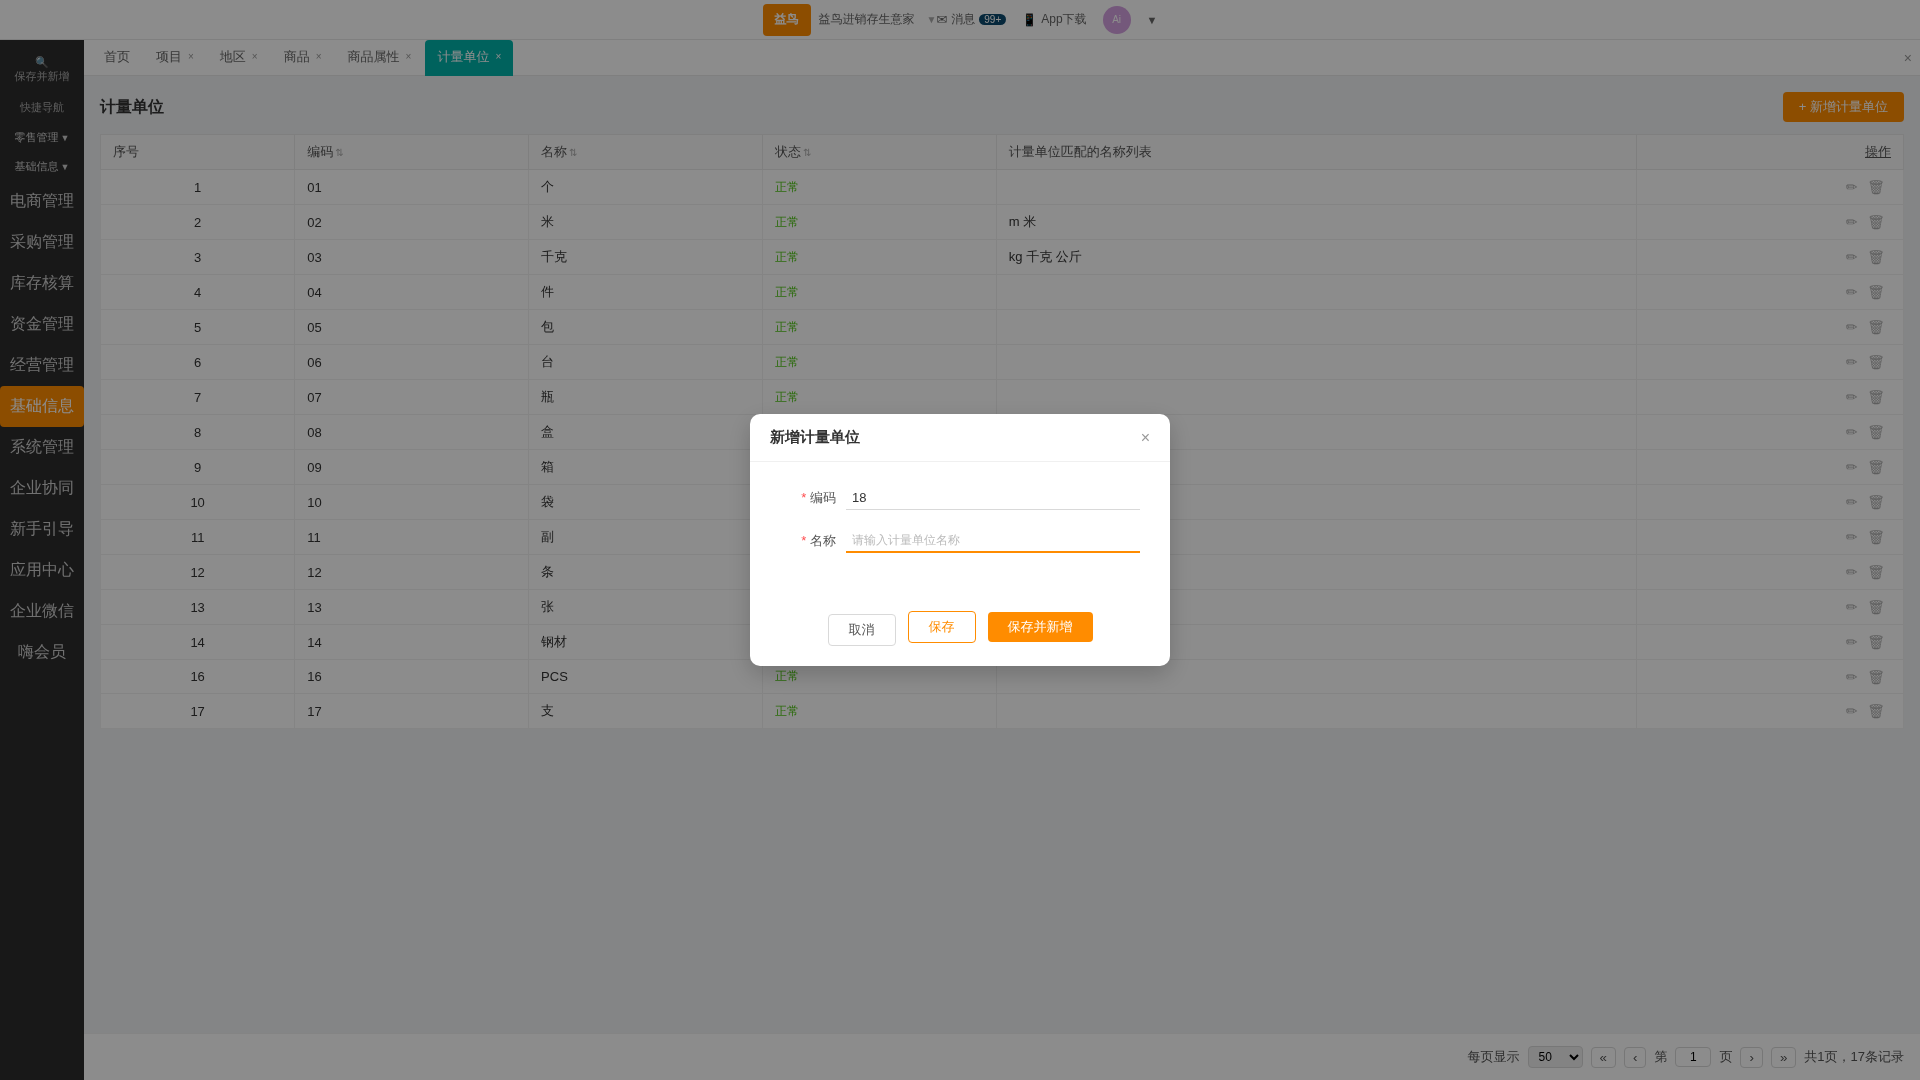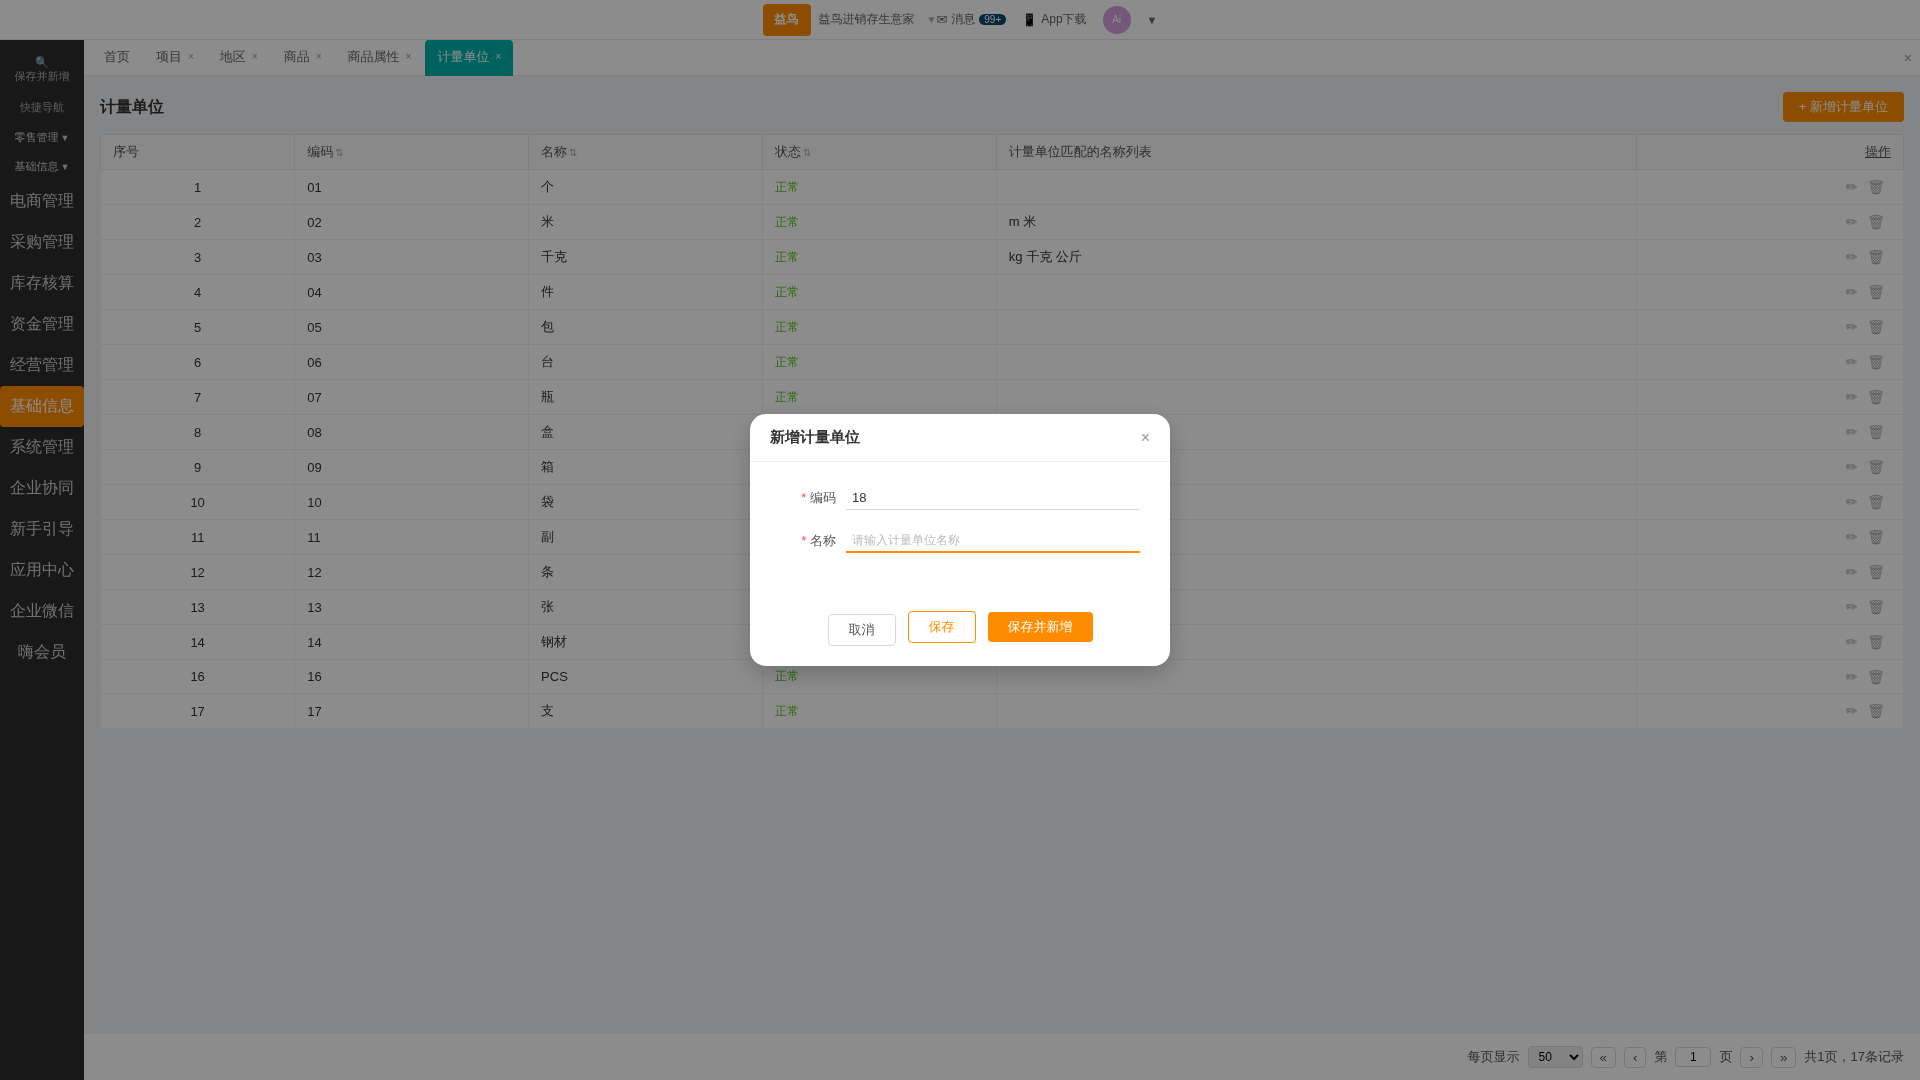--- a/index.html
+++ b/index.html
@@ -284,21 +284,21 @@
       background: rgba(0,0,0,0.45);
       z-index: 100;
       display: flex;
       align-items: center;
       justify-content: center;
     }
 
     
     .modal {
       background: #fff;
-      border-radius: 16px;
+      border-radius: 10px;
       width: 420px;
       box-shadow: 0 8px 24px rgba(0,0,0,0.2);
       overflow: hidden;
     }
     .modal-header {
       padding: 14px 20px;
       border-bottom: 1px solid #f0f0f0;
       display: flex;
       align-items: center;
       justify-content: space-between;

